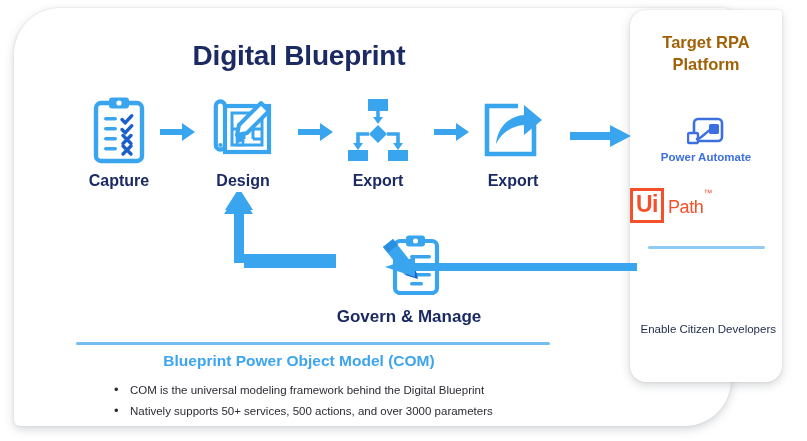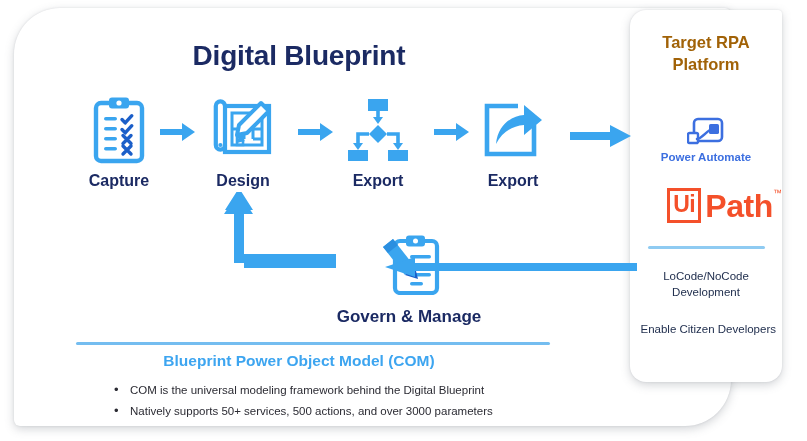--- a/index.html
+++ b/index.html
@@ -208,21 +208,21 @@
     font-weight: bold;
     color: #3c6fe0;
   }
   .uipath-block {
     position: absolute;
     left: 0;
     top: 178px;
     width: 152px;
     display: flex;
     align-items: center;
-    justify-content: flex-end;
+    justify-content: flex-start;
   }
   .side-divider {
     position: absolute;
     left: 18px;
     top: 236px;
     width: 117px;
     height: 2.5px;
     background: #8fcbf2;
     border-radius: 2px;
   }
@@ -371,28 +371,27 @@
           <rect x="22" y="7" width="10" height="10" rx="1.6" fill="#3c6fe0"></rect>
           <path d="M10 22 C14 22 18 16 23 13" stroke="#3c6fe0" stroke-width="2.6" fill="none" stroke-linecap="round"></path>
         </svg>
       </div>
       <div class="pa-label">Power Automate</div>
     </div>
 
     <div class="uipath-block">
       <div style="display:flex;align-items:flex-start;">
         <span style="display:inline-flex;align-items:center;justify-content:center;border:3px solid #f4502a;color:#f4502a;font-size:23px;font-weight:bold;line-height:1;padding:2px 3px 4px 3px;letter-spacing:-0.5px;">Ui</span>
-        <span style="color:#f4502a;font-size:32px;font-weight:bold;line-height:1;margin-left:4px;margin-top:2px;letter-spacing:-0.4px;">Path</span>
+        <span style="color:#f4502a;font-size:18px;font-weight:normal;line-height:1;margin-left:4px;margin-top:10px;letter-spacing:-0.4px;">Path</span>
         <span style="color:#f4502a;font-size:9px;line-height:1;margin-top:1px;">™</span>
       </div>
     </div>
 
     <div class="side-divider"></div>
 
-    <div class="side-text side-text-1">LoCode/NoCode Development</div>
     <div class="side-text side-text-2">Enable Citizen Developers</div>
   </div>
 
   <div class="bridge-arrow">
     <svg width="62" height="24" viewBox="0 0 62 24" fill="none">
       <path d="M0 8 h40 v-7 l21 11 l-21 11 v-7 h-40 z" fill="#3aa5ef"></path>
     </svg>
   </div>
 
   <div class="return-arrow">

